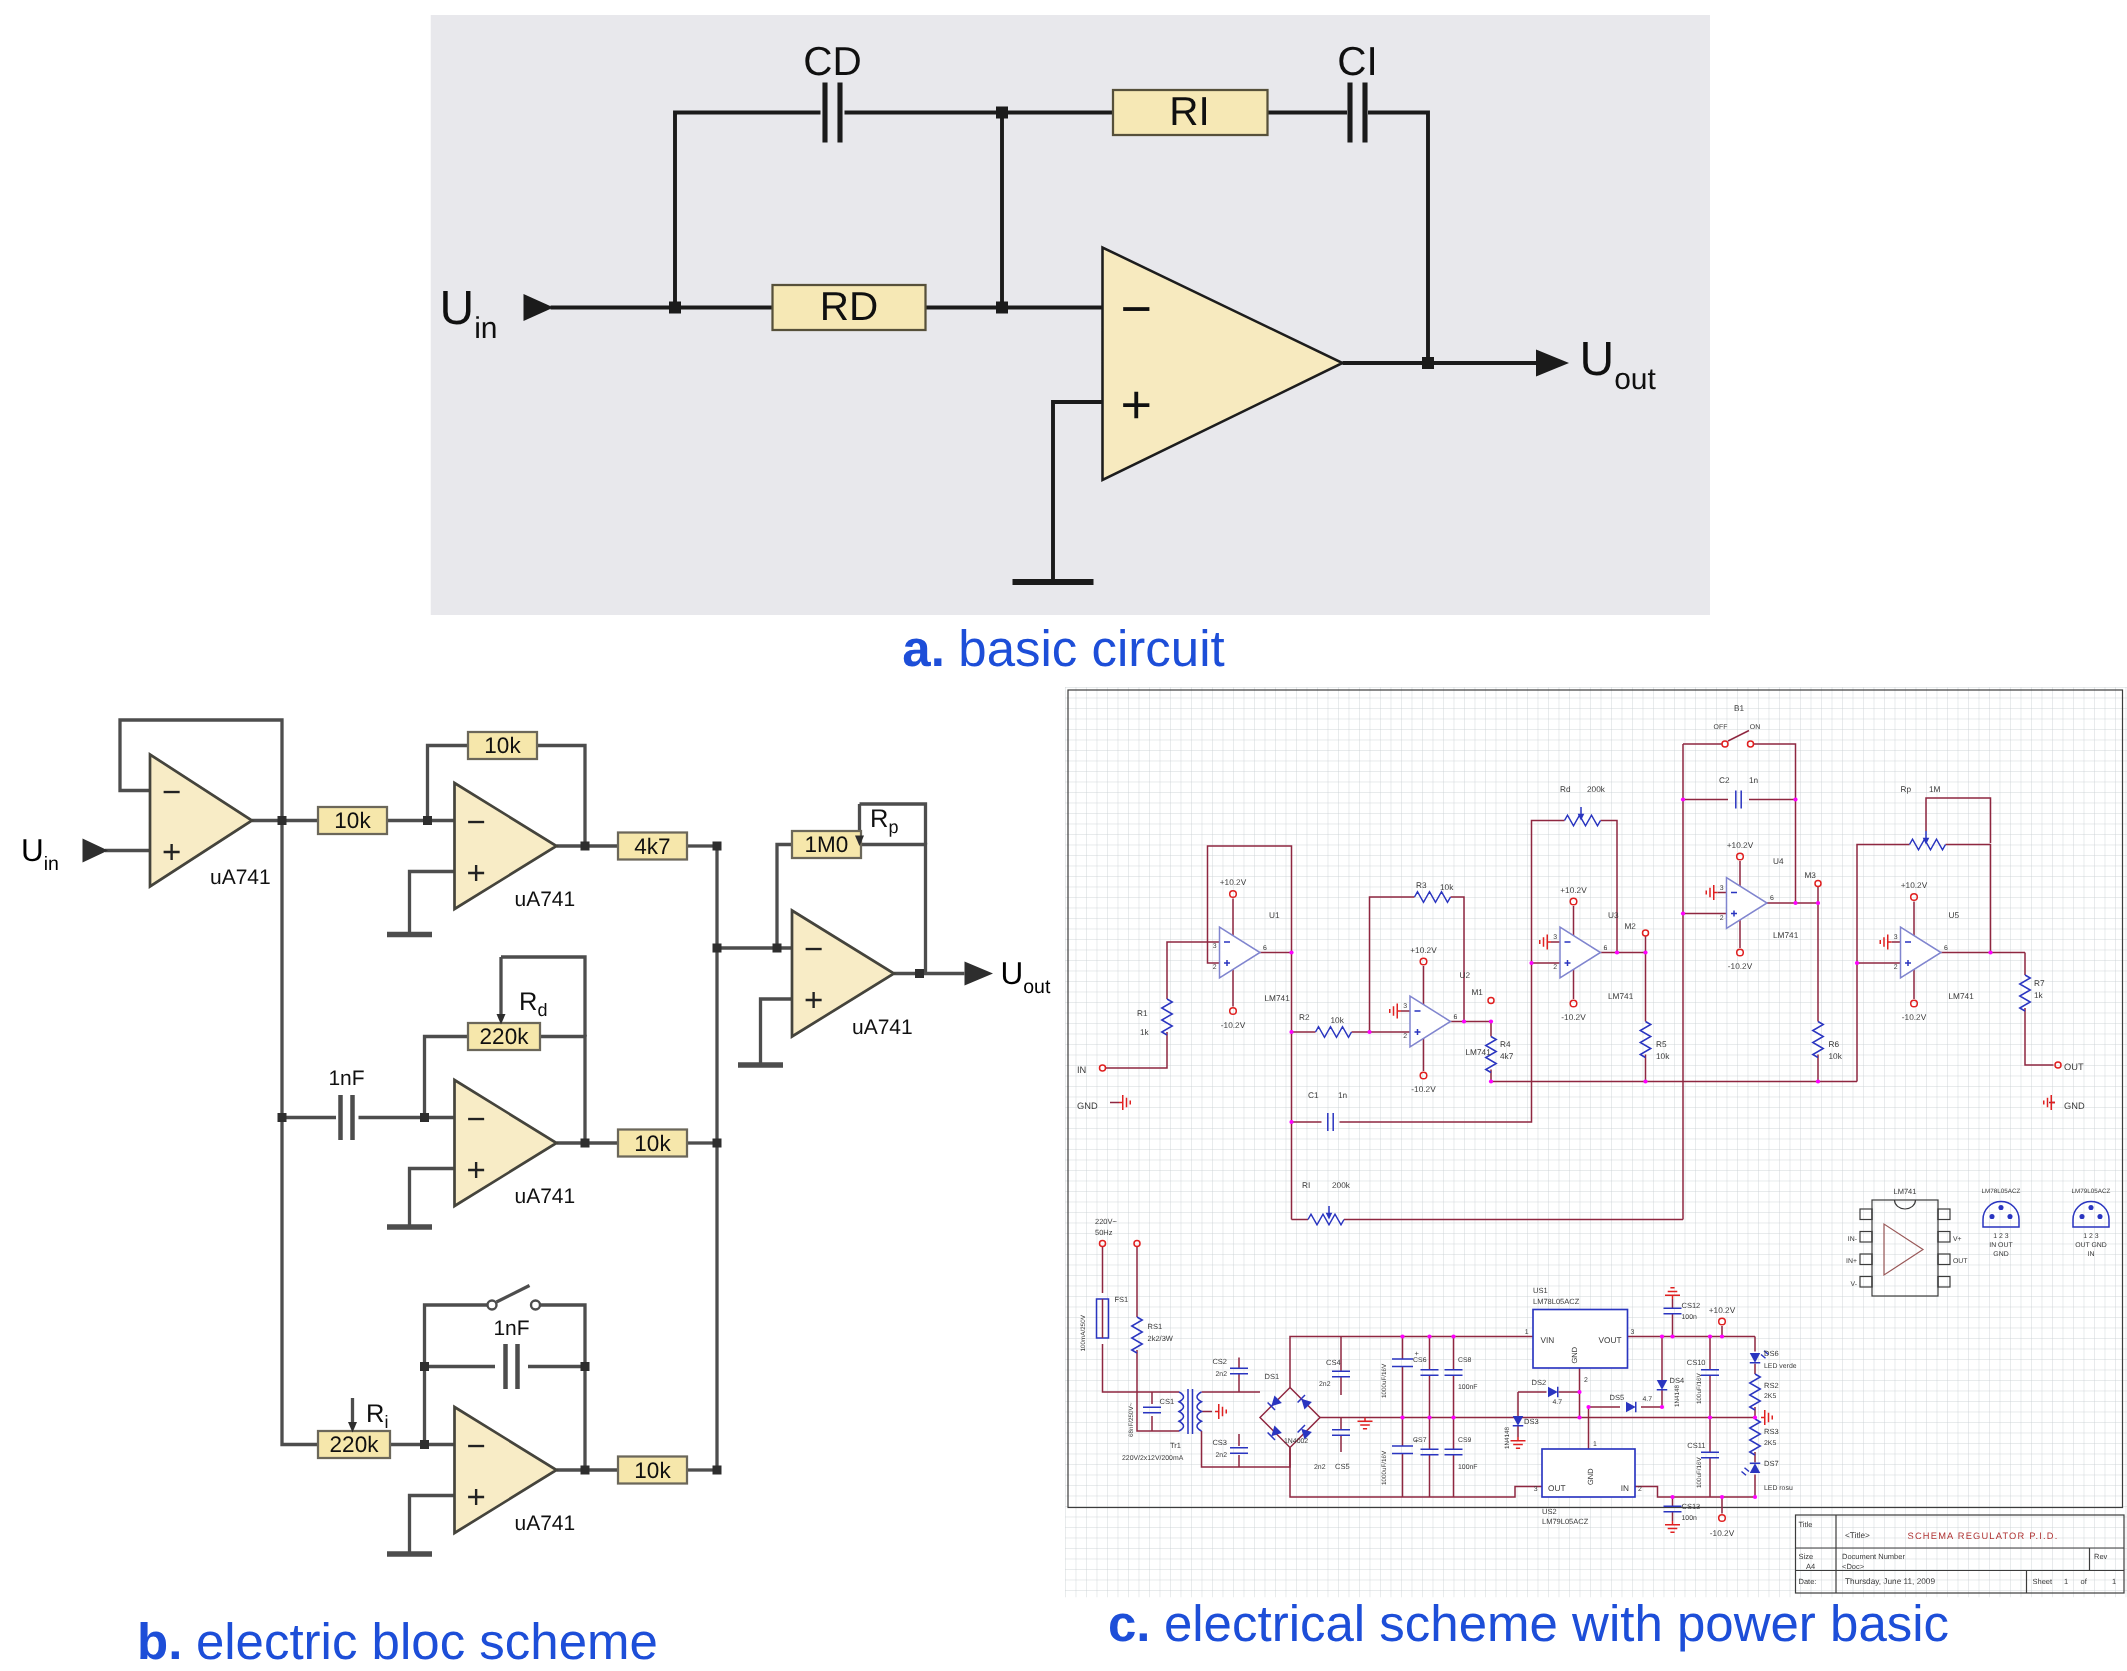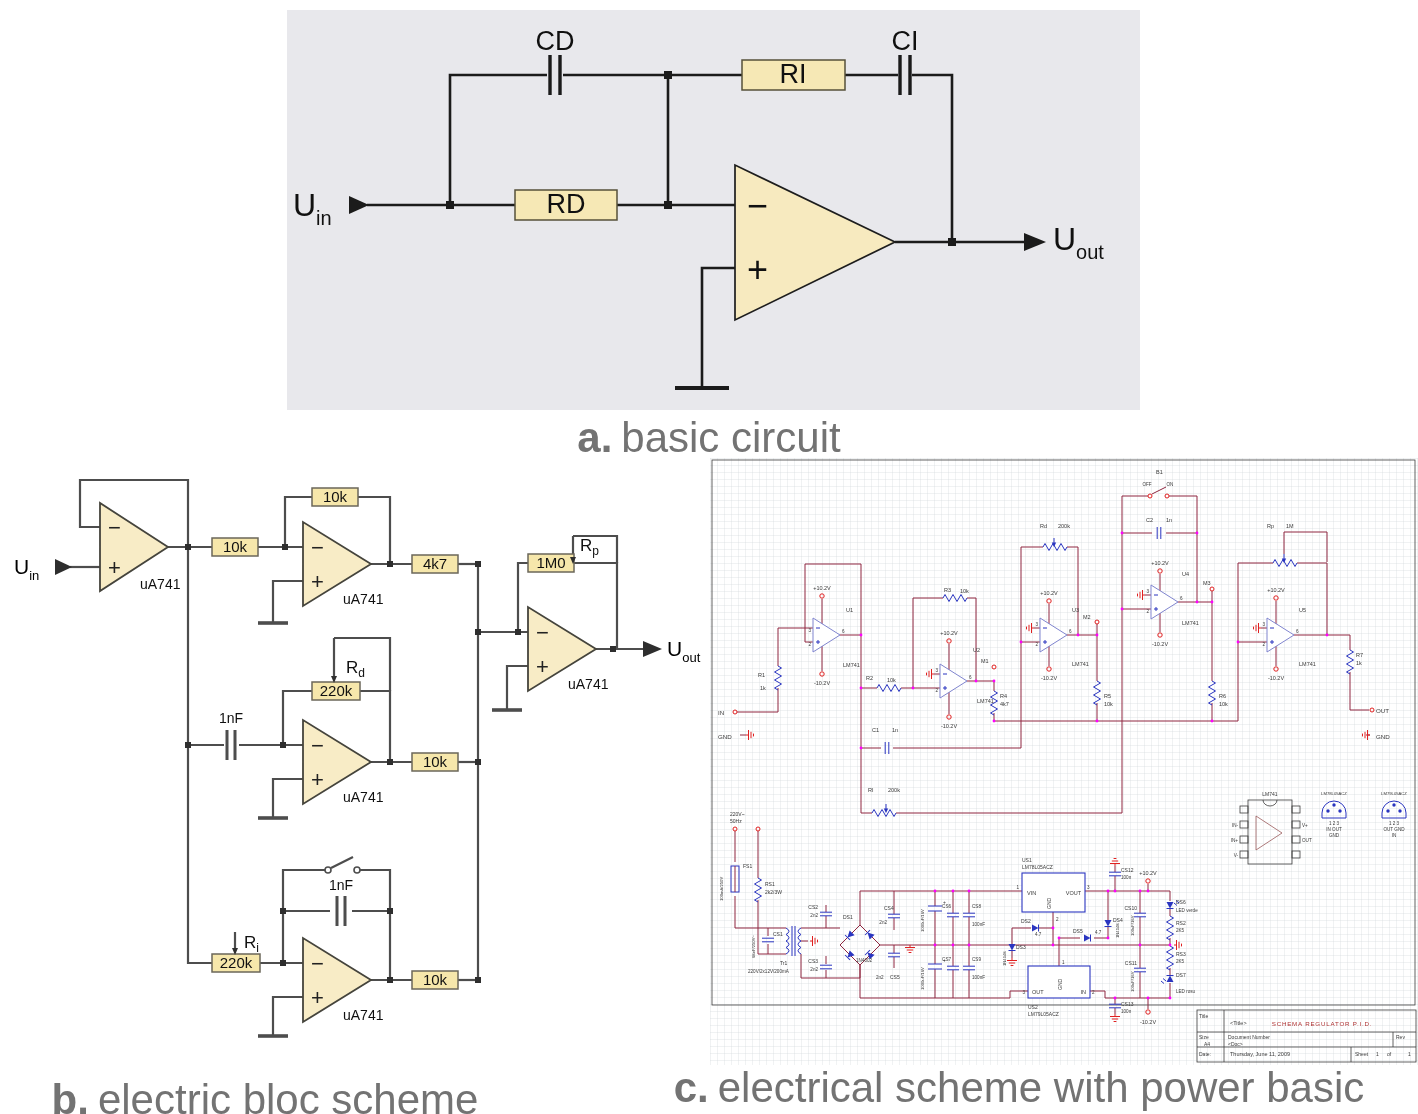--- a/index.html
+++ b/index.html
@@ -1,19 +1,19 @@
 <!DOCTYPE html>
 <html><head>
 <meta charset="utf-8">
 <style>
   html,body{margin:0;padding:0;background:#fff;}
   body{width:1418px;height:1114px;position:relative;font-family:"Liberation Sans",sans-serif;overflow:hidden;}
   .panel{position:absolute;}
   svg text{font-family:"Liberation Sans",sans-serif;}
-  .cap{position:absolute;font-size:42px;color:#737373;text-align:center;white-space:nowrap;}
+  .cap{position:absolute;font-size:34px;color:#1d4ed8;text-align:center;white-space:nowrap;}
   .cap b{font-weight:bold;margin-right:9px;}
 
   
   .wa{stroke:#1b1b1b;stroke-width:2.6;fill:none;}
   .na{fill:#1b1b1b;stroke:none;}
   .boxa{fill:#f6e8b5;stroke:#56503a;stroke-width:1.5;}
   .tria{fill:#f7eabf;stroke:#1d1d1d;stroke-width:1.7;}
   .ta{font-size:27px;fill:#101010;}
   .tam{font-size:36px;fill:#101010;}
   .tbiga{font-size:32px;fill:#101010;}

